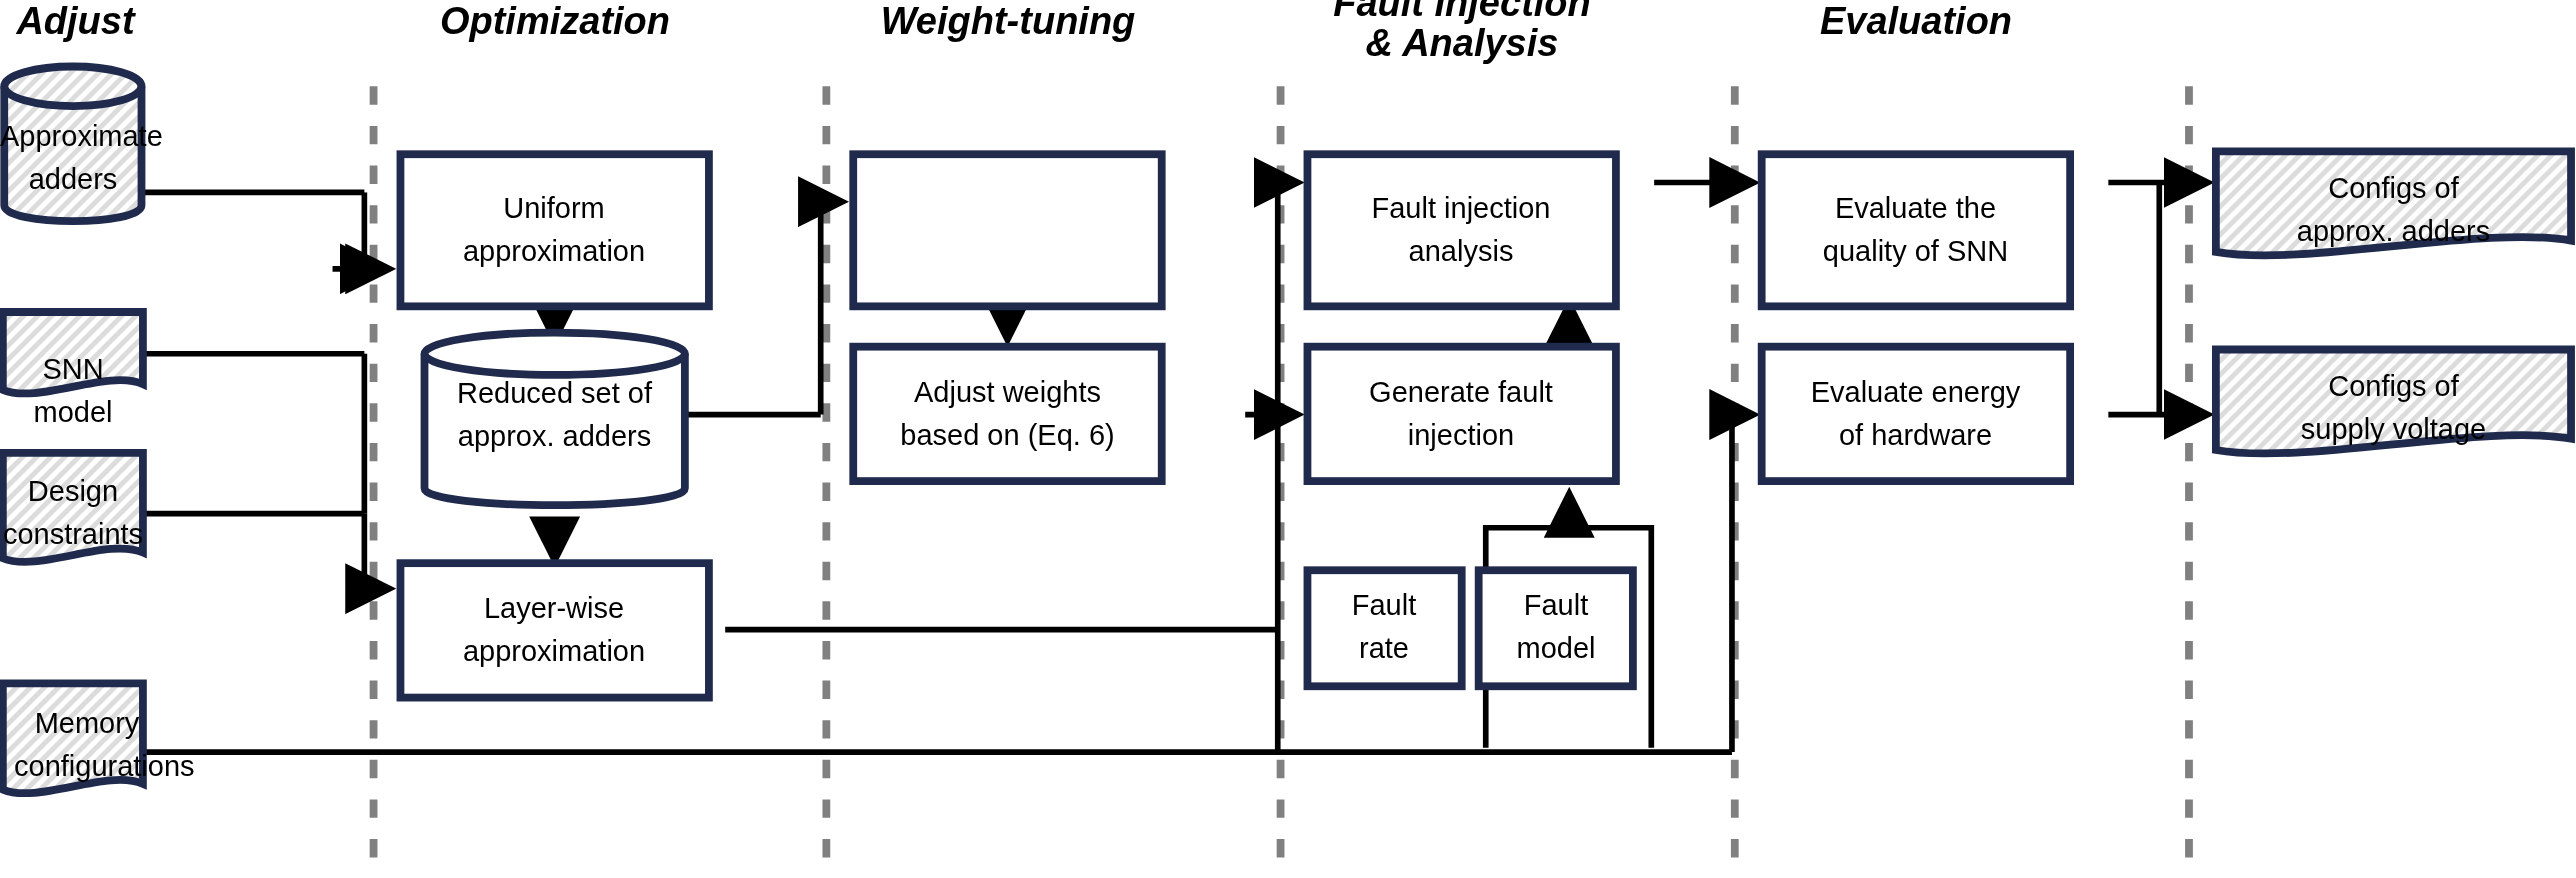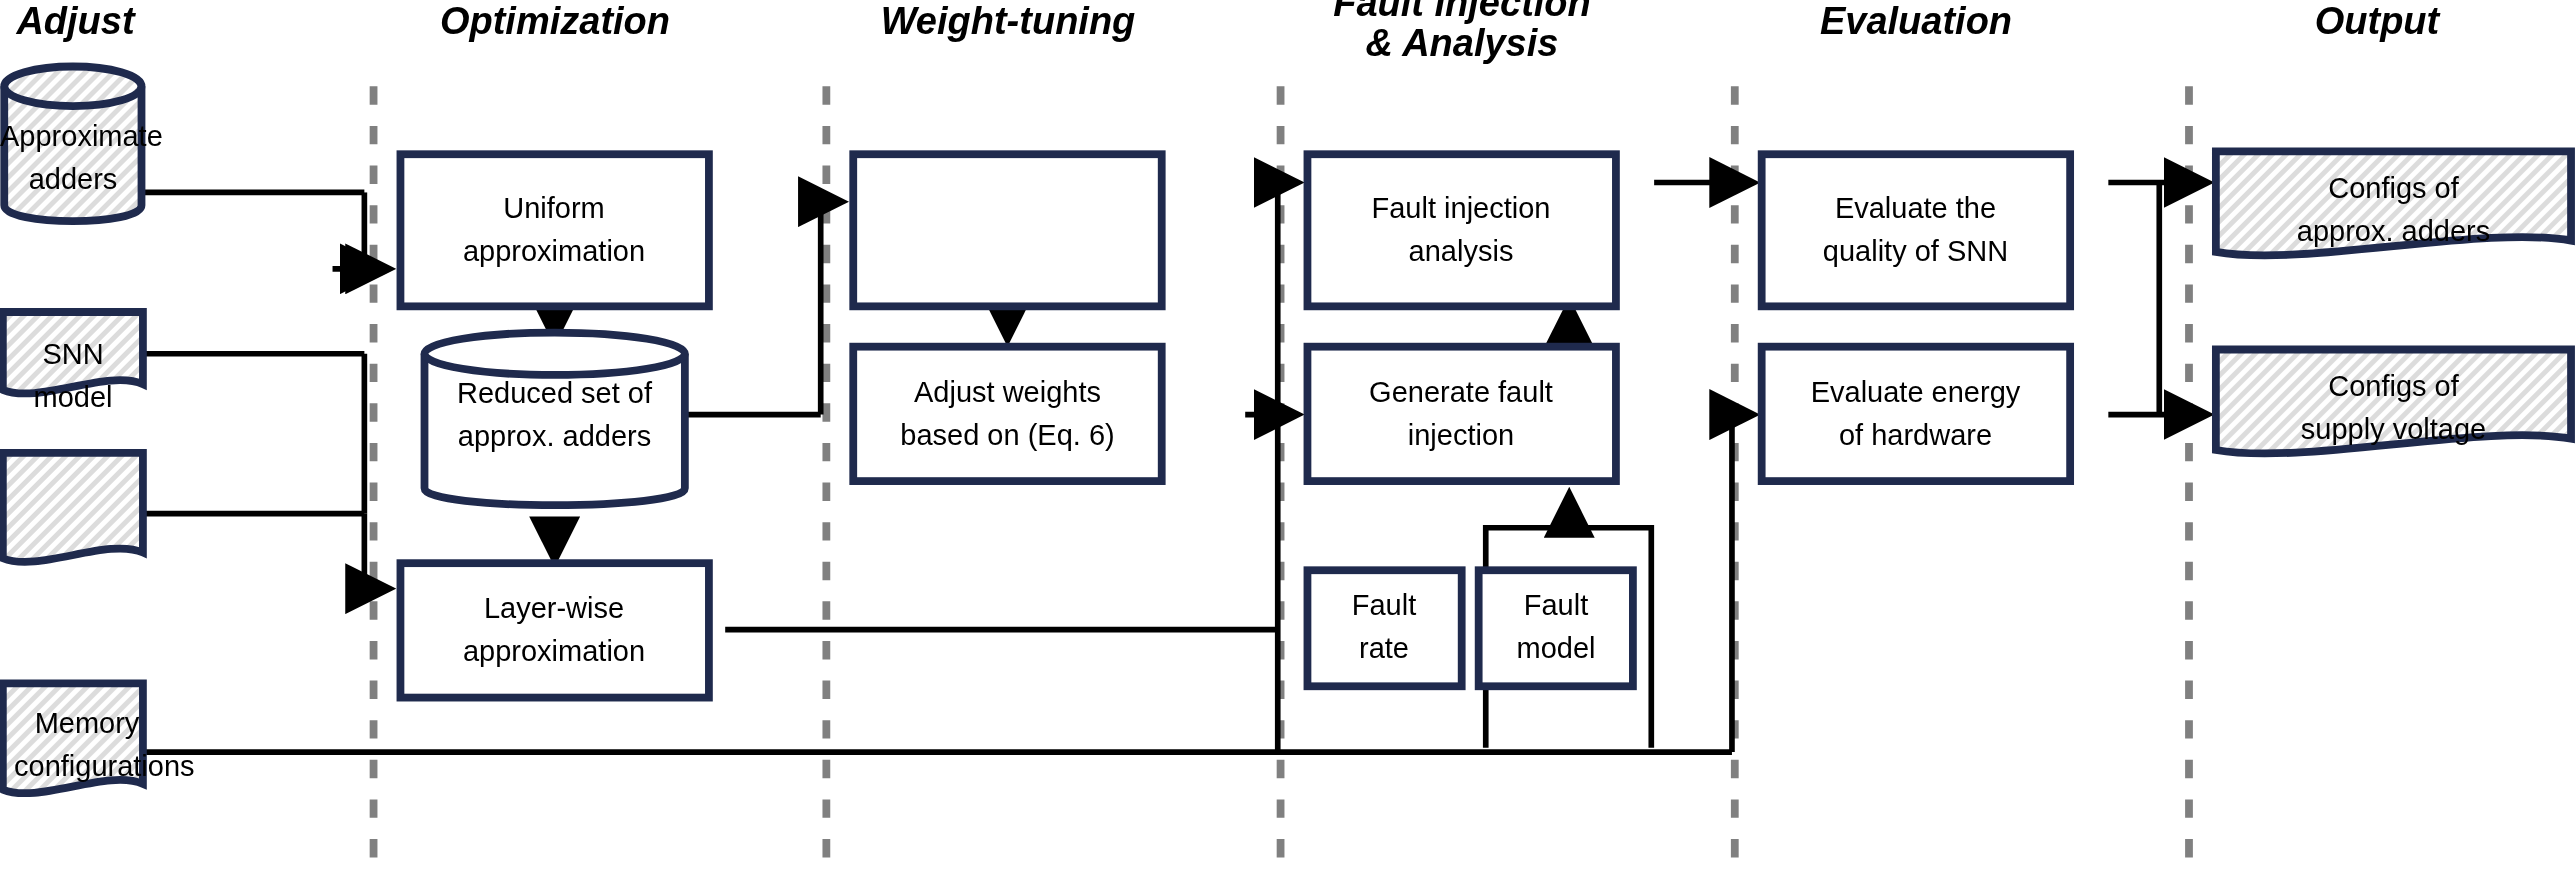--- a/index.html
+++ b/index.html
@@ -173,25 +173,26 @@
       <path d="M 3132 494 H 3634 V 620 C 3510 598 3256 658 3132 636 Z" fill="url(#hatch)" stroke="#1f2a4d" stroke-width="11"></path>
     </g>
   </svg>
 
   <div class="hdr" style="left:0px;   top:1.4px;  width:151px;">Adjust</div>
   <div class="hdr" style="left:385px; top:1.4px;  width:340px;font-style:italic;">Optimization</div>
   <div class="hdr" style="left:838px;top:1.4px;  width:340px;">Weight-tuning</div>
   <div class="hdr" style="left:1292px;top:-17px;width:340px;">Fault Injection
 &amp; Analysis</div>
   <div class="hdr" style="left:1746px;top:1.4px;  width:340px;">Evaluation</div>
-  <div class="hdr" style="left:2200px;top:1.4px;  width:354px;">Output</div>
 
   <div class="nodelabel" style="left:0px;   top:115px; width:146px;">Approximate
 adders</div>
-  <div class="nodelabel" style="left:0px;   top:333px; width:146px;">SNN model</div>
+  <div class="nodelabel" style="left:0px;   top:348px; width:146px;">SNN model</div>
+  <div class="nodelabel" style="left:0px;   top:470px; width:146px;">Design
+constraints</div>
   <div class="nodelabel" style="left:0px;   top:702px; width:146px;margin-left:14px;">Memory
 configurations</div>
 
   <div class="nodelabel" style="left:400px; top:187px; width:308px;">Uniform
 approximation</div>
   <div class="nodelabel" style="left:417px; top:372px; width:275px;">Reduced set of
 approx. adders</div>
   <div class="nodelabel" style="left:400px; top:587px; width:308px;">Layer-wise
 approximation</div>
 

